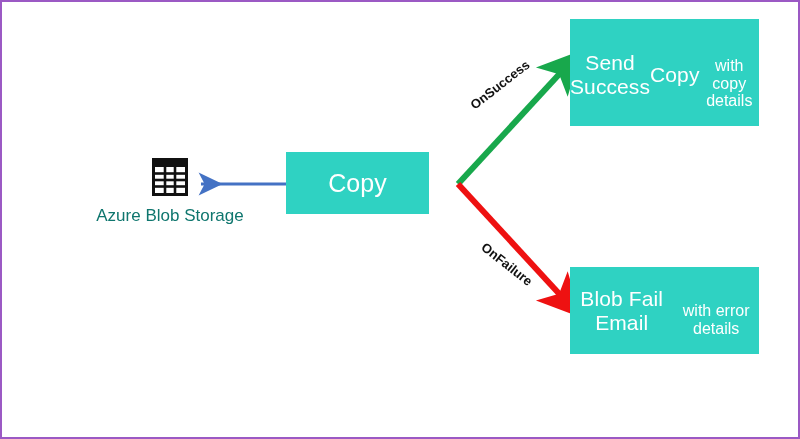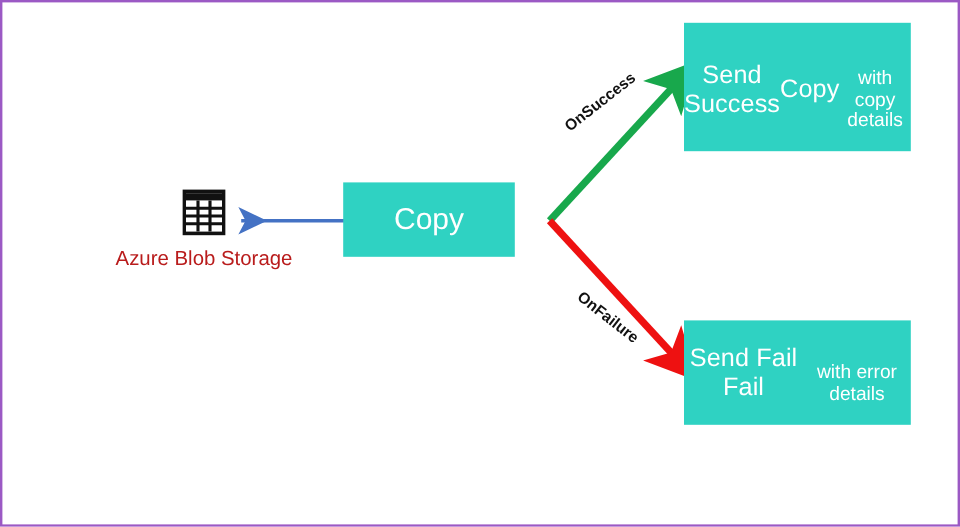--- a/index.html
+++ b/index.html
@@ -79,21 +79,21 @@
     align-items: center;
   }
   .storage-icon {
     width: 36px;
     height: 40px;
     display: block;
   }
   .storage-label {
     margin-top: 9px;
     font-size: 17px;
-    color: #b91c1c;
+    color: #0f766e;
     white-space: nowrap;
   }
   
   .edge-label {
     position: absolute;
     font-size: 13px;
     font-weight: bold;
     color: #111111;
     white-space: nowrap;
   }
@@ -162,17 +162,17 @@
     <div>Copy</div>
   </div>
 
   <div class="box box-success">
     <div class="box-title">Send Success</div>
     <div class="box-title">Copy</div>
     <div class="box-sub">with copy details</div>
   </div>
 
   <div class="box box-fail">
-    <div class="box-title">Send Fail Fail</div>
+    <div class="box-title">Blob Fail Email</div>
     <div class="box-sub">with error details</div>
   </div>
 
 </div>
 
 </body></html>

